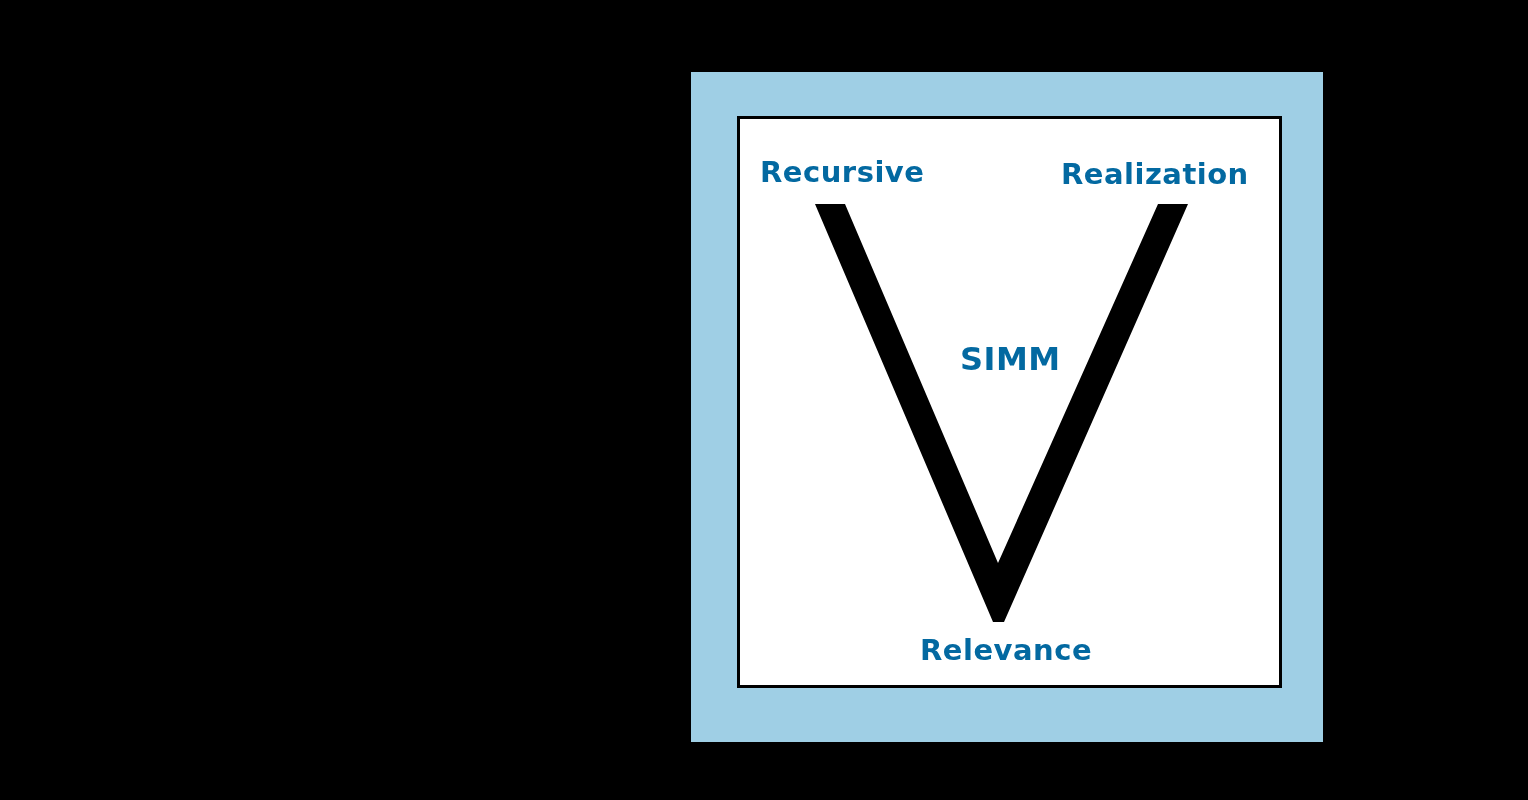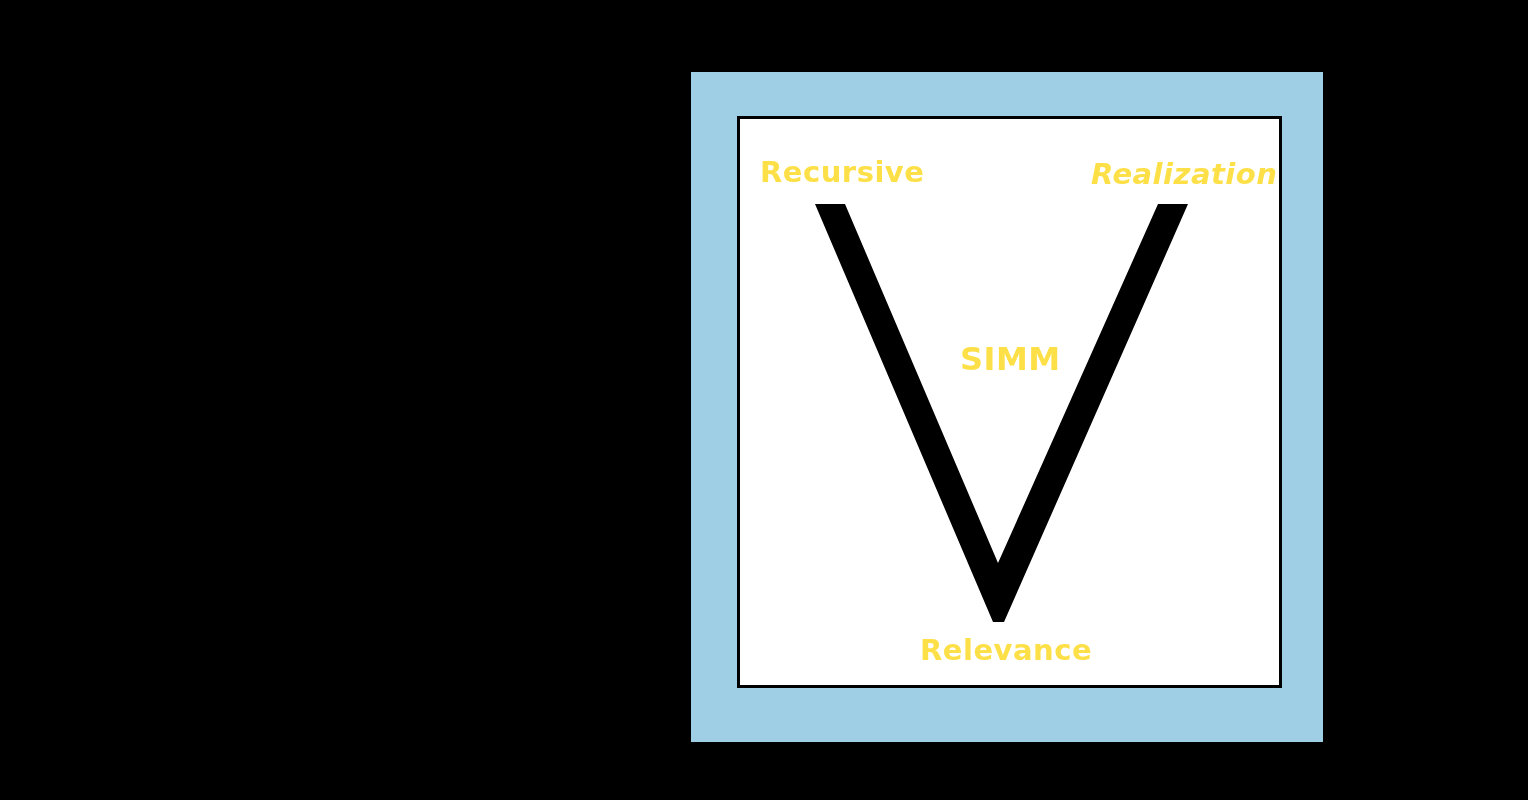--- a/index.html
+++ b/index.html
@@ -17,25 +17,25 @@
       position: absolute; left: 737px; top: 116px;
       width: 539px; height: 566px;
       background: #ffffff;
       border: 3px solid #000000;
     }
     .diagram-svg {
       position: absolute; left: 0; top: 0;
       width: 1528px; height: 800px;
     }
     .lbl {
-      position: absolute; font-weight: bold; color: #fde047;
+      position: absolute; font-weight: bold; color: #0369a1;
       font-size: 29px; letter-spacing: 0.5px; white-space: nowrap;
     }
     .lbl-recursive { left: 760px; top: 155px; }
-    .lbl-realization { left: 1091px; top: 157px; font-style: italic; }
+    .lbl-realization { left: 1061px; top: 157px; }
     .lbl-simm { left: 960px; top: 340px; font-size: 32px; }
     .lbl-relevance { left: 920px; top: 633px; text-align: center; }
   </style>
 </head>
 <body>
 
 <div class="frame"></div>
 <div class="panel"></div>
 
 <svg class="diagram-svg" viewBox="0 0 1528 800" xmlns="http://www.w3.org/2000/svg">

